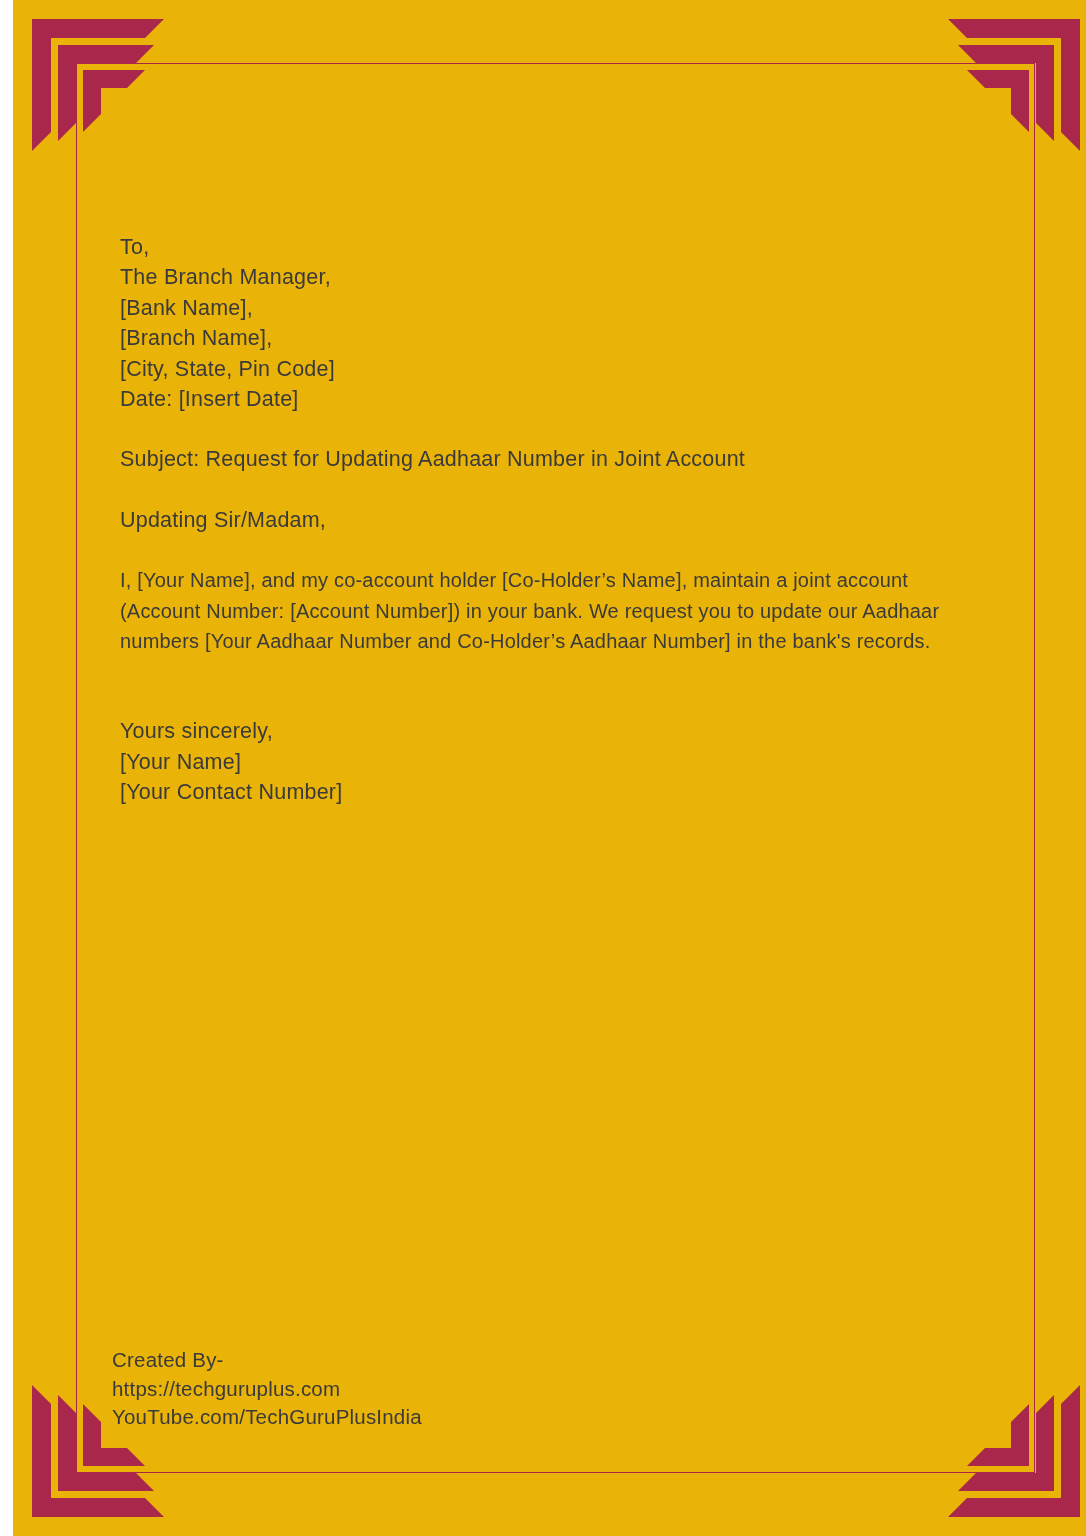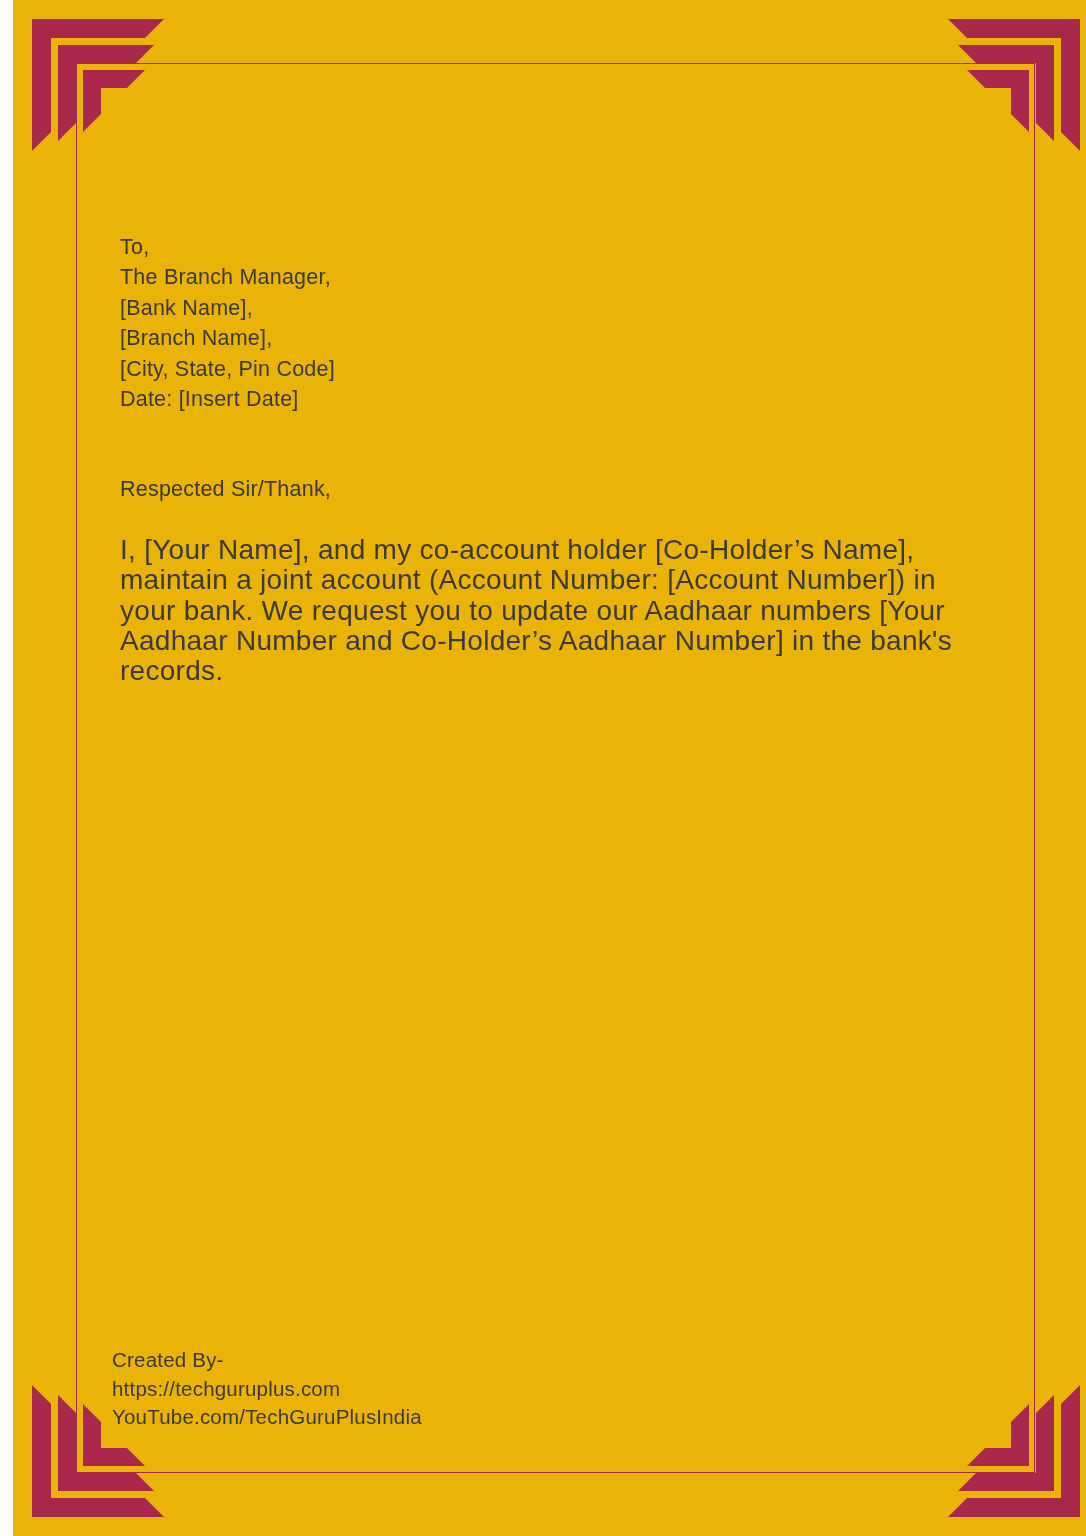--- a/index.html
+++ b/index.html
@@ -59,21 +59,21 @@
     line-height: 30.4px;
     letter-spacing: 0.01em;
     white-space: pre-wrap;
     margin: 0;
   }
 
   .gap { height: 30px; }
 
   .para {
     color: #3a3a3a;
-    font-size: 28px;
+    font-size: 20px;
     line-height: 30.4px;
     letter-spacing: 0.01em;
     margin: 0;
     text-align: left;
   }
 
   .footer {
     position: absolute;
     left: 99px;
     top: 1346px;
@@ -132,34 +132,38 @@
 
     <div class="block">To,
 The Branch Manager,
 [Bank Name],
 [Branch Name],
 [City, State, Pin Code]
 Date: [Insert Date]</div>
 
     <div class="gap"></div>
 
+    <div class="block">Subject: Request for Updating Aadhaar Number in Joint Account</div>
 
     <div class="gap"></div>
 
-    <div class="block">Respected Sir/Thank,</div>
+    <div class="block">Updating Sir/Madam,</div>
 
     <div class="gap"></div>
 
     <p class="para">I, [Your Name], and my co-account holder [Co-Holder’s Name], maintain a joint account (Account Number: [Account Number]) in your bank. We request you to update our Aadhaar numbers [Your Aadhaar Number and Co-Holder’s Aadhaar Number] in the bank's records.</p>
 
     <div class="gap"></div>
 
 
     <div class="gap"></div>
 
+    <div class="block">Yours sincerely,
+[Your Name]
+[Your Contact Number]</div>
 
   </div>
 
   <div class="footer">
     <div class="block">Created By-
 https://techguruplus.com
 YouTube.com/TechGuruPlusIndia</div>
   </div>
 
 </div>

